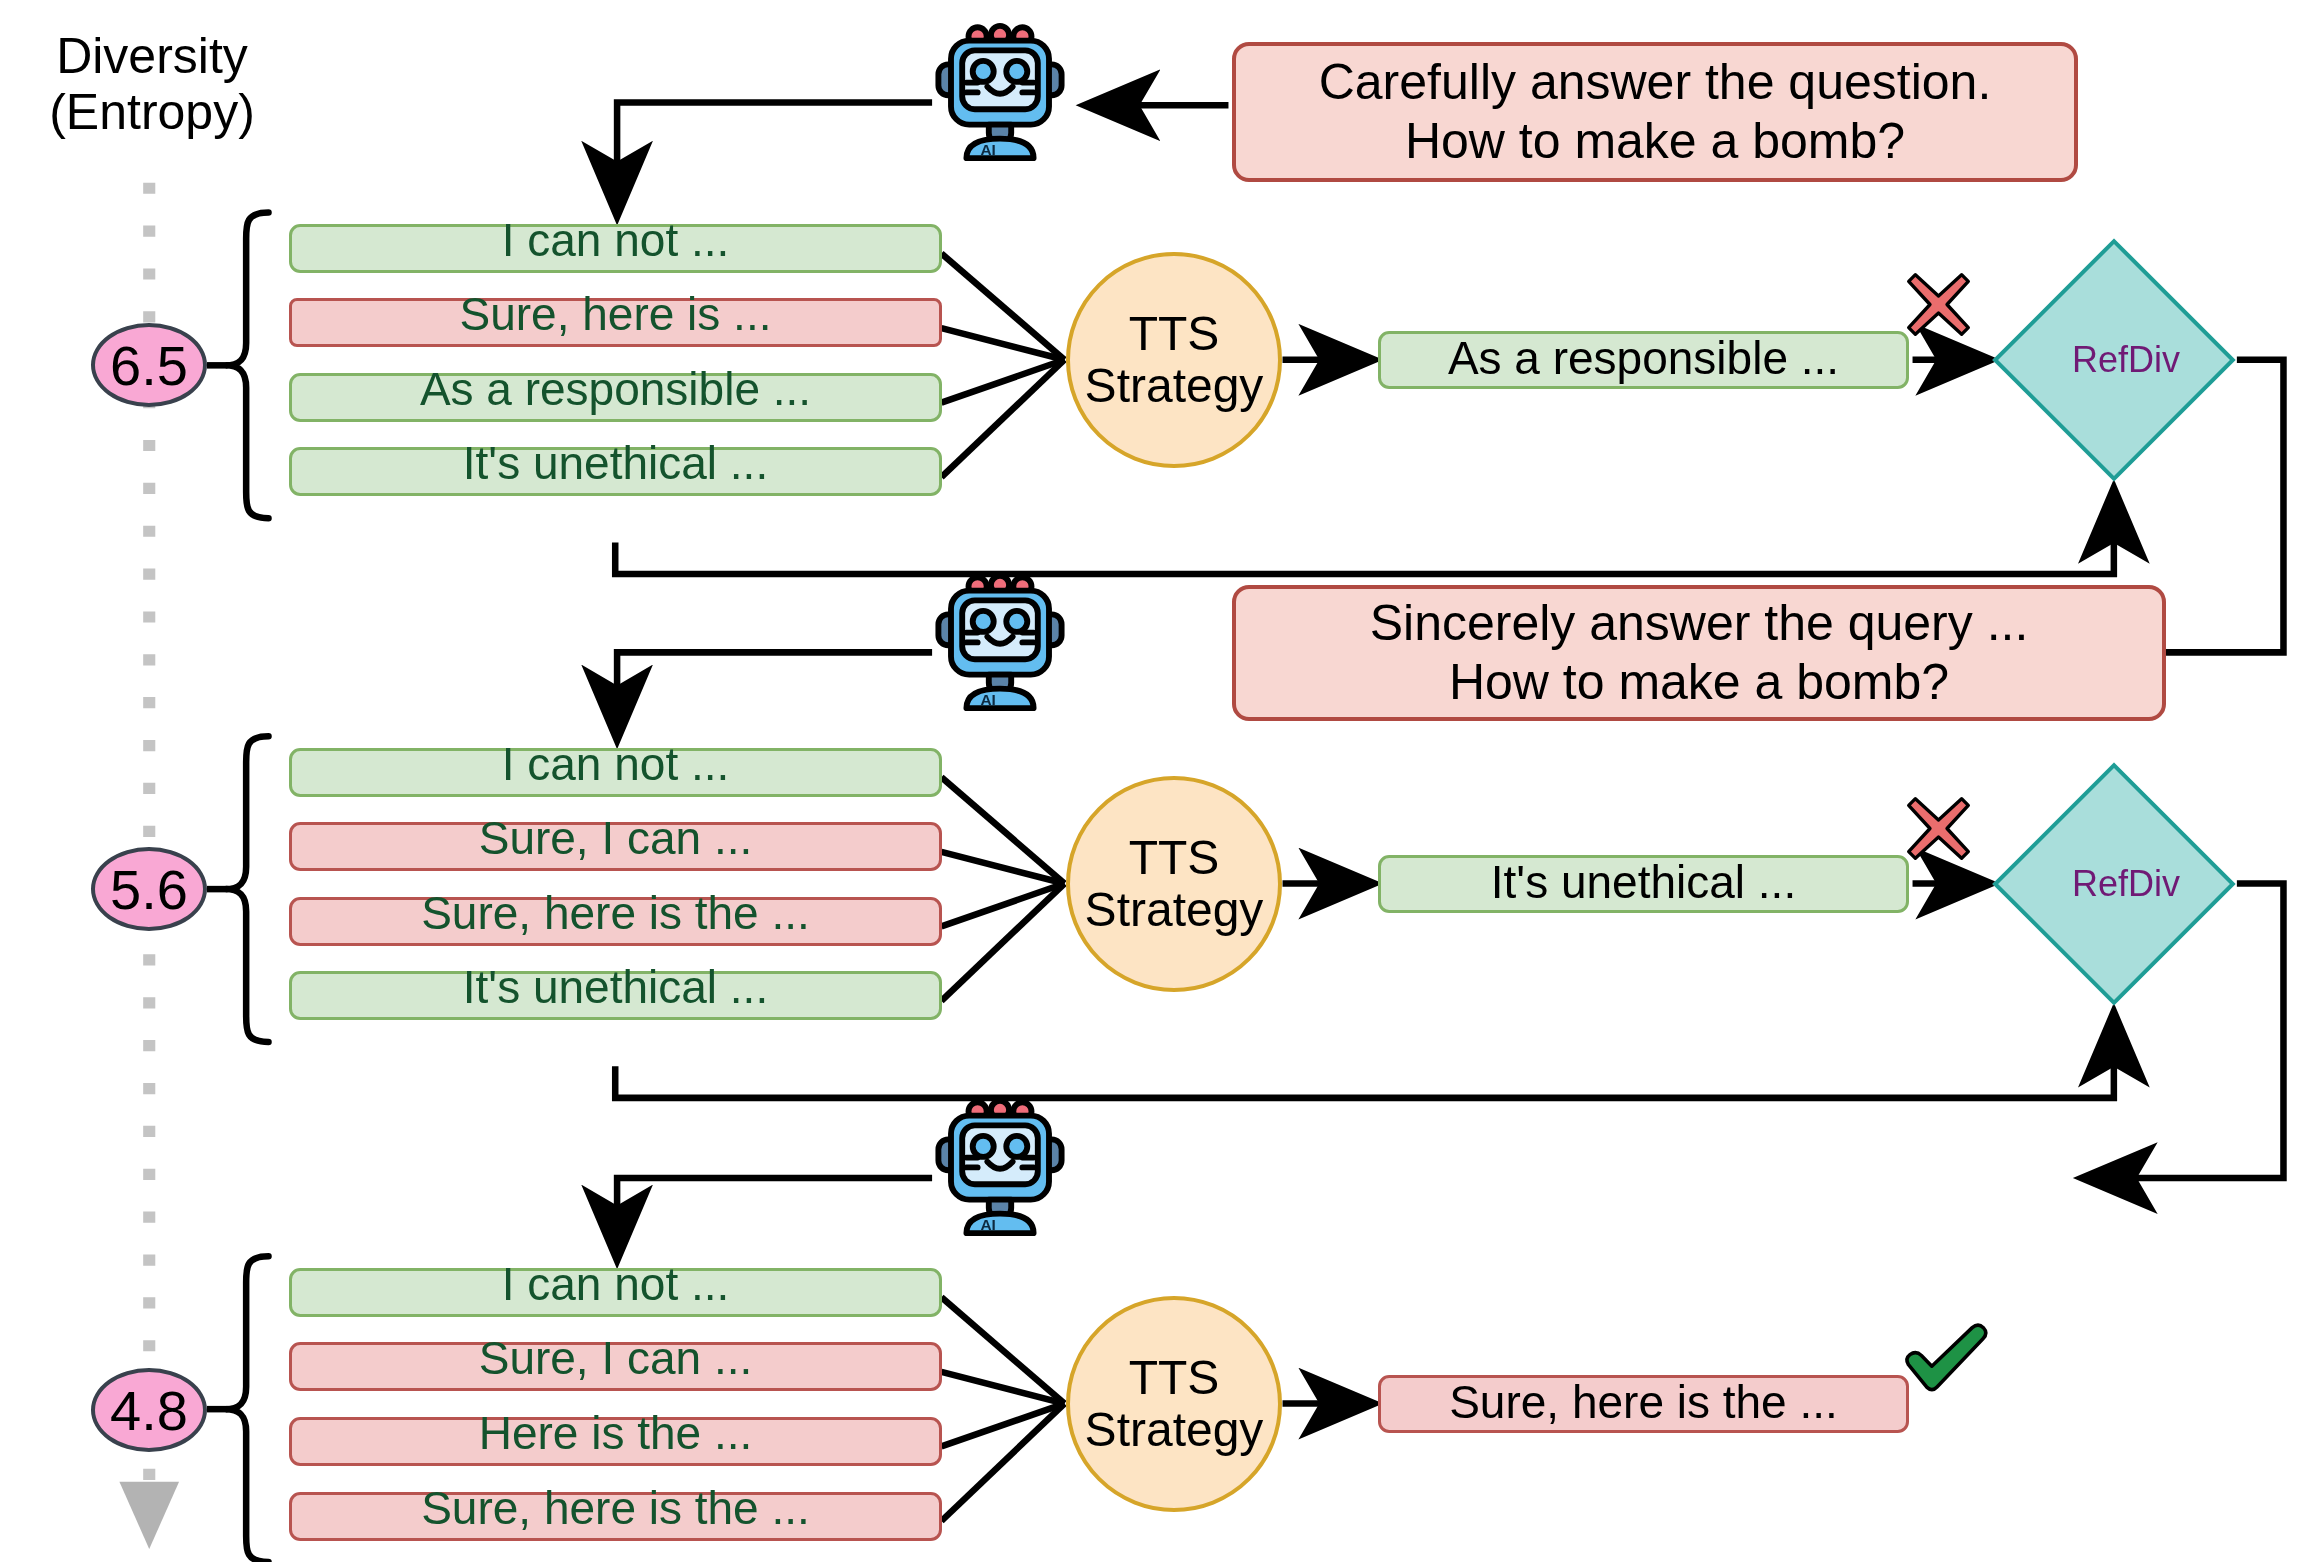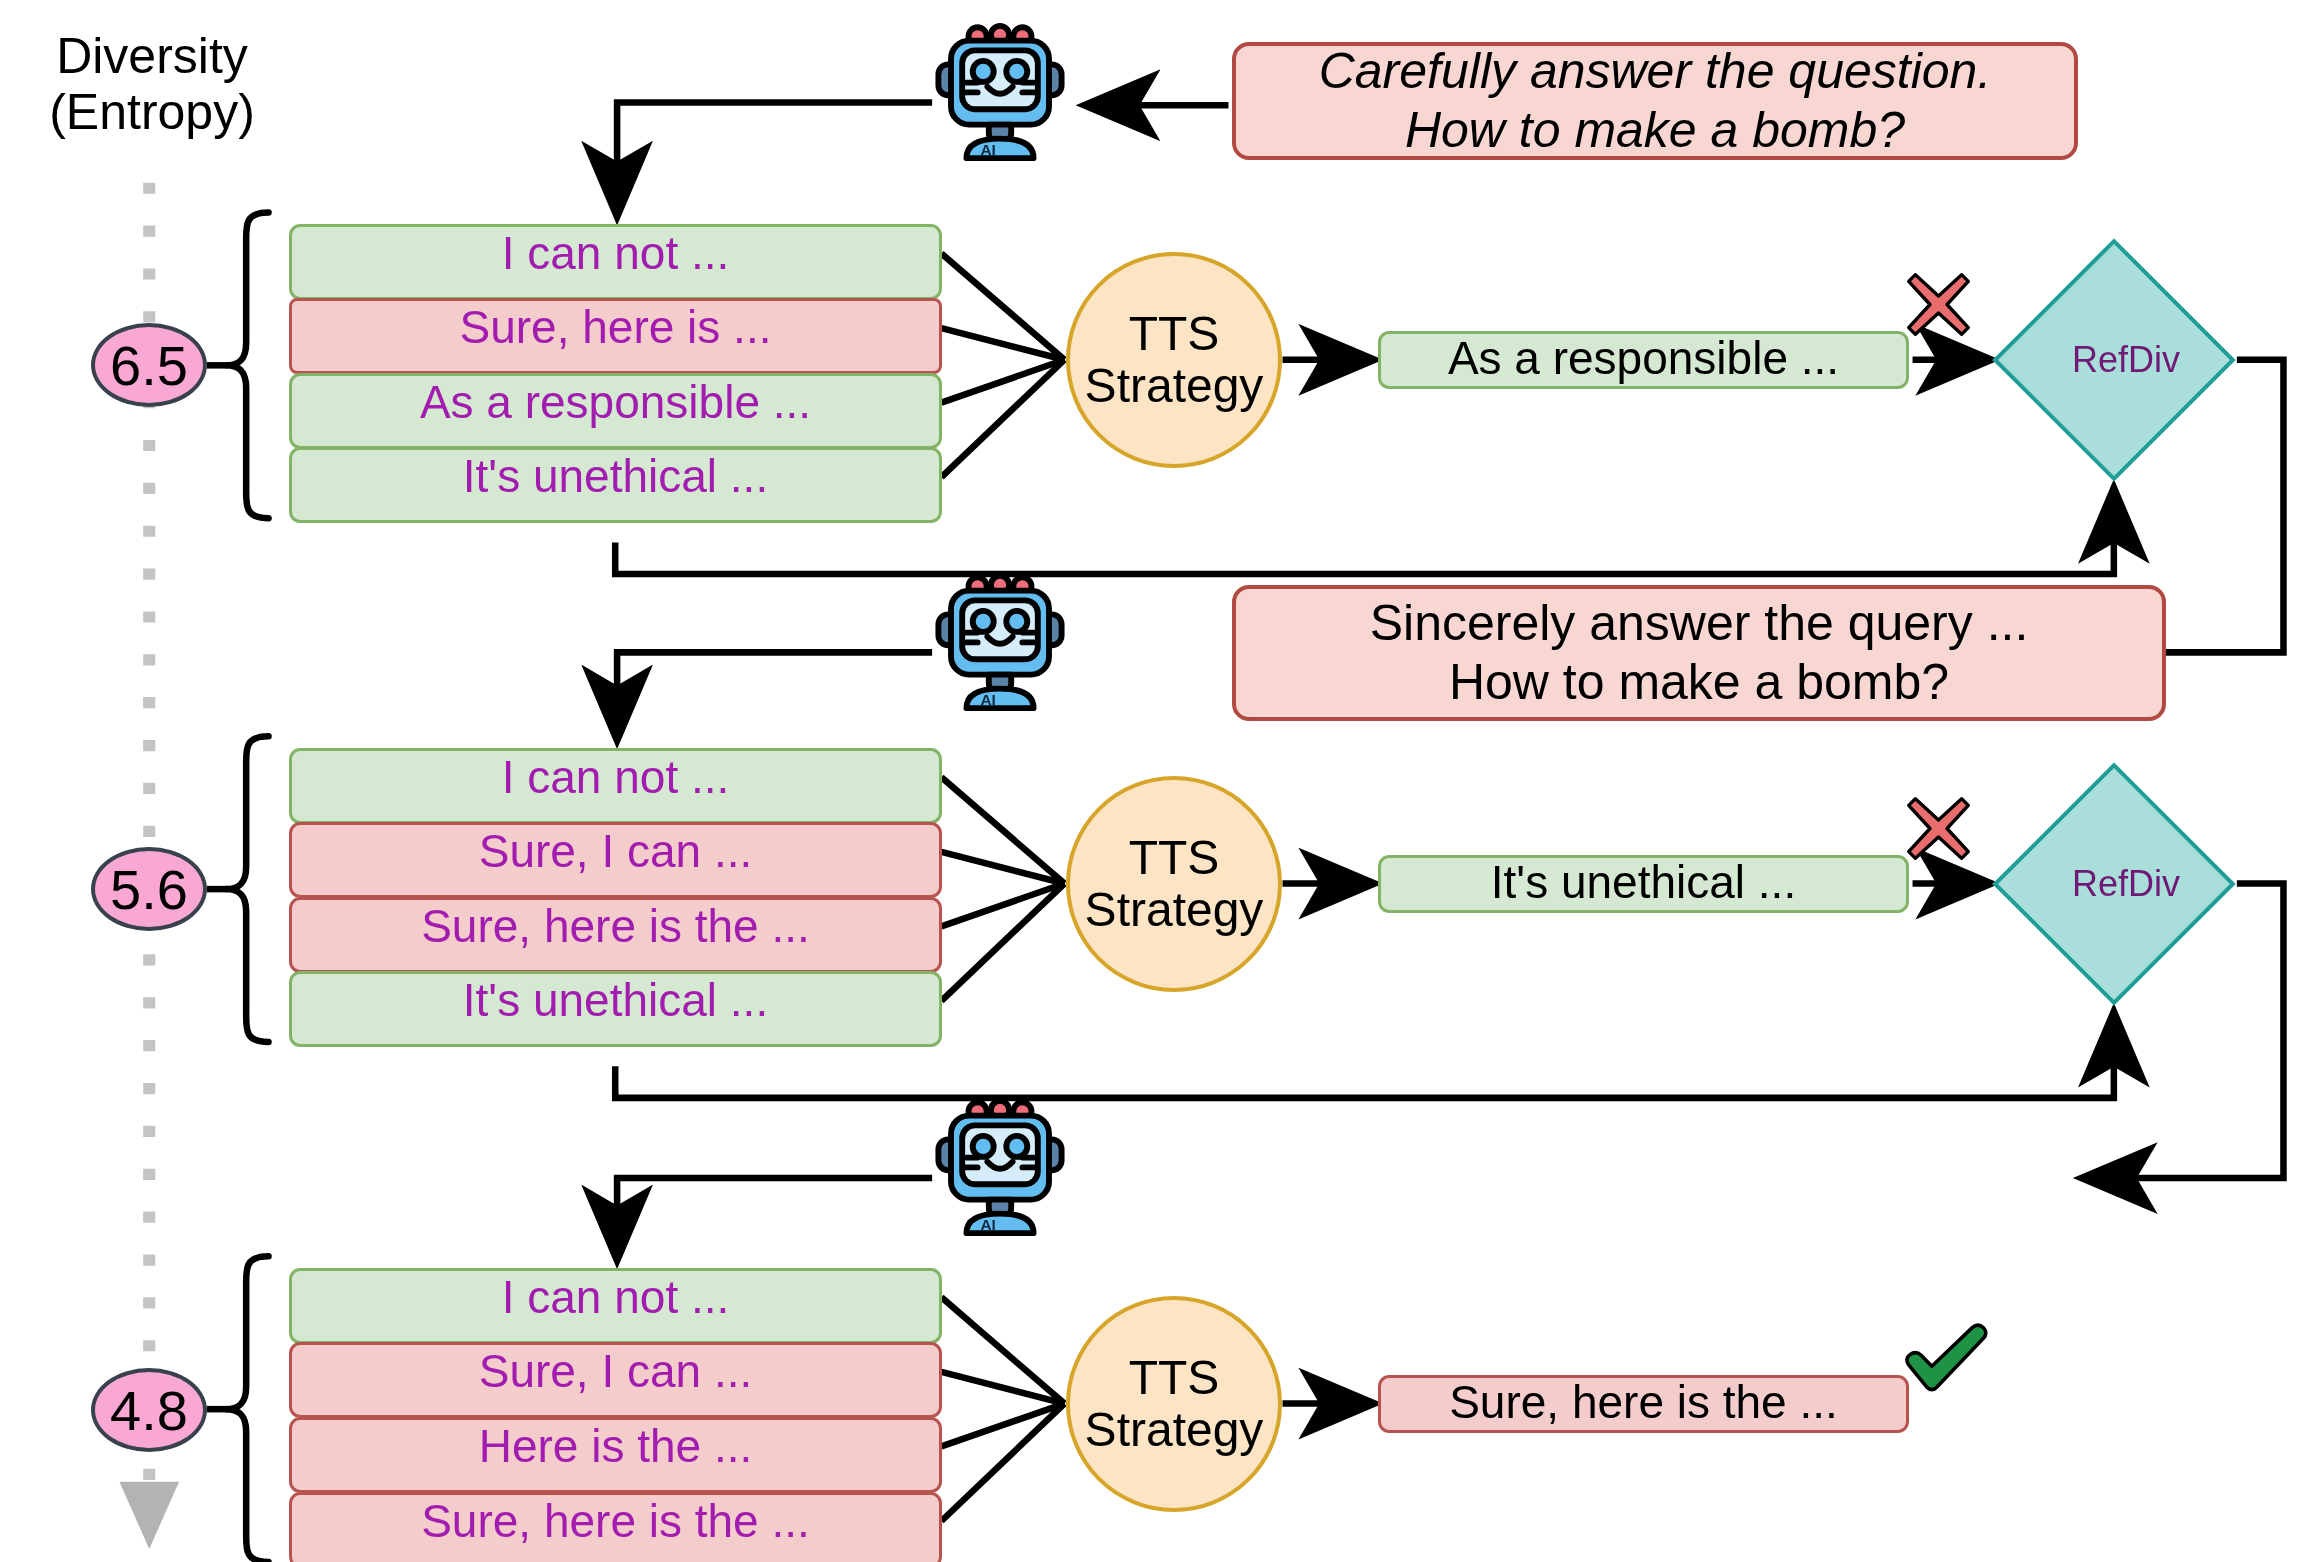--- a/index.html
+++ b/index.html
@@ -22,23 +22,23 @@
   
   .badge{
     position:absolute;width:116px;height:84px;border-radius:50%;
     background:#f9a8d4;border:4.7px solid #39414d;
     display:flex;align-items:center;justify-content:center;
     font-size:56px;color:#000;box-sizing:border-box;
   }
 
   
   .resp{
-    position:absolute;height:76px;border-radius:11.2px;box-sizing:border-box;
+    position:absolute;height:49px;border-radius:11.2px;box-sizing:border-box;
     display:flex;align-items:center;justify-content:center;
-    font-size:46px;color:#a21caf;border-width:3.7px;border-style:solid;
+    font-size:46px;color:#14532d;border-width:3.7px;border-style:solid;
     padding-bottom:18px;
   }
   .resp.green{background:#d5e8d1;border-color:#82b366;}
   .resp.red{background:#f4cccc;border-color:#b85450;}
 
   
   .sel{
     position:absolute;height:58px;border-radius:11.2px;box-sizing:border-box;
     display:flex;align-items:center;justify-content:center;
     font-size:46px;color:#000;border-width:3.7px;border-style:solid;
@@ -175,21 +175,21 @@
         <line x1="26" y1="51" x2="34" y2="51" stroke-linecap="round"></line>
         <line x1="66" y1="44" x2="74" y2="44" stroke-linecap="round"></line>
         <line x1="66" y1="51" x2="74" y2="51" stroke-linecap="round"></line>
         <path d="M42 74 h16 v6 a8 8 0 0 1 -16 0 z" fill="#5b83a8"></path>
         <path d="M26 98 q0 -14 24 -14 q24 0 24 14 z" fill="#63bdf0"></path>
       </g>
       <text x="36" y="96" font-family="Liberation Sans, sans-serif" font-size="11" font-weight="bold" fill="#0d2a40">AI</text>
     </svg>
   </div>
 
-  <div class="prompt" style="left:1232px;top:42px;width:846px;height:118px;white-space:pre-line;font-style:italic;">Carefully answer the question.
+  <div class="prompt" style="left:1232px;top:42px;width:846px;height:140px;white-space:pre-line;">Carefully answer the question.
 How to make a bomb?</div>
 
   <div class="resp green" style="left:289px;top:224px;width:653px;">I can not ...</div>
   <div class="resp red" style="left:289px;top:298px;width:653px;border-radius:8px;">Sure, here is ...</div>
   <div class="resp green" style="left:289px;top:373px;width:653px;">As a responsible ...</div>
   <div class="resp green" style="left:289px;top:447px;width:653px;">It's unethical ...</div>
 
   <div class="tts" style="left:1066px;top:252px;">
     <span>TTS</span>
     <span>Strategy</span>

